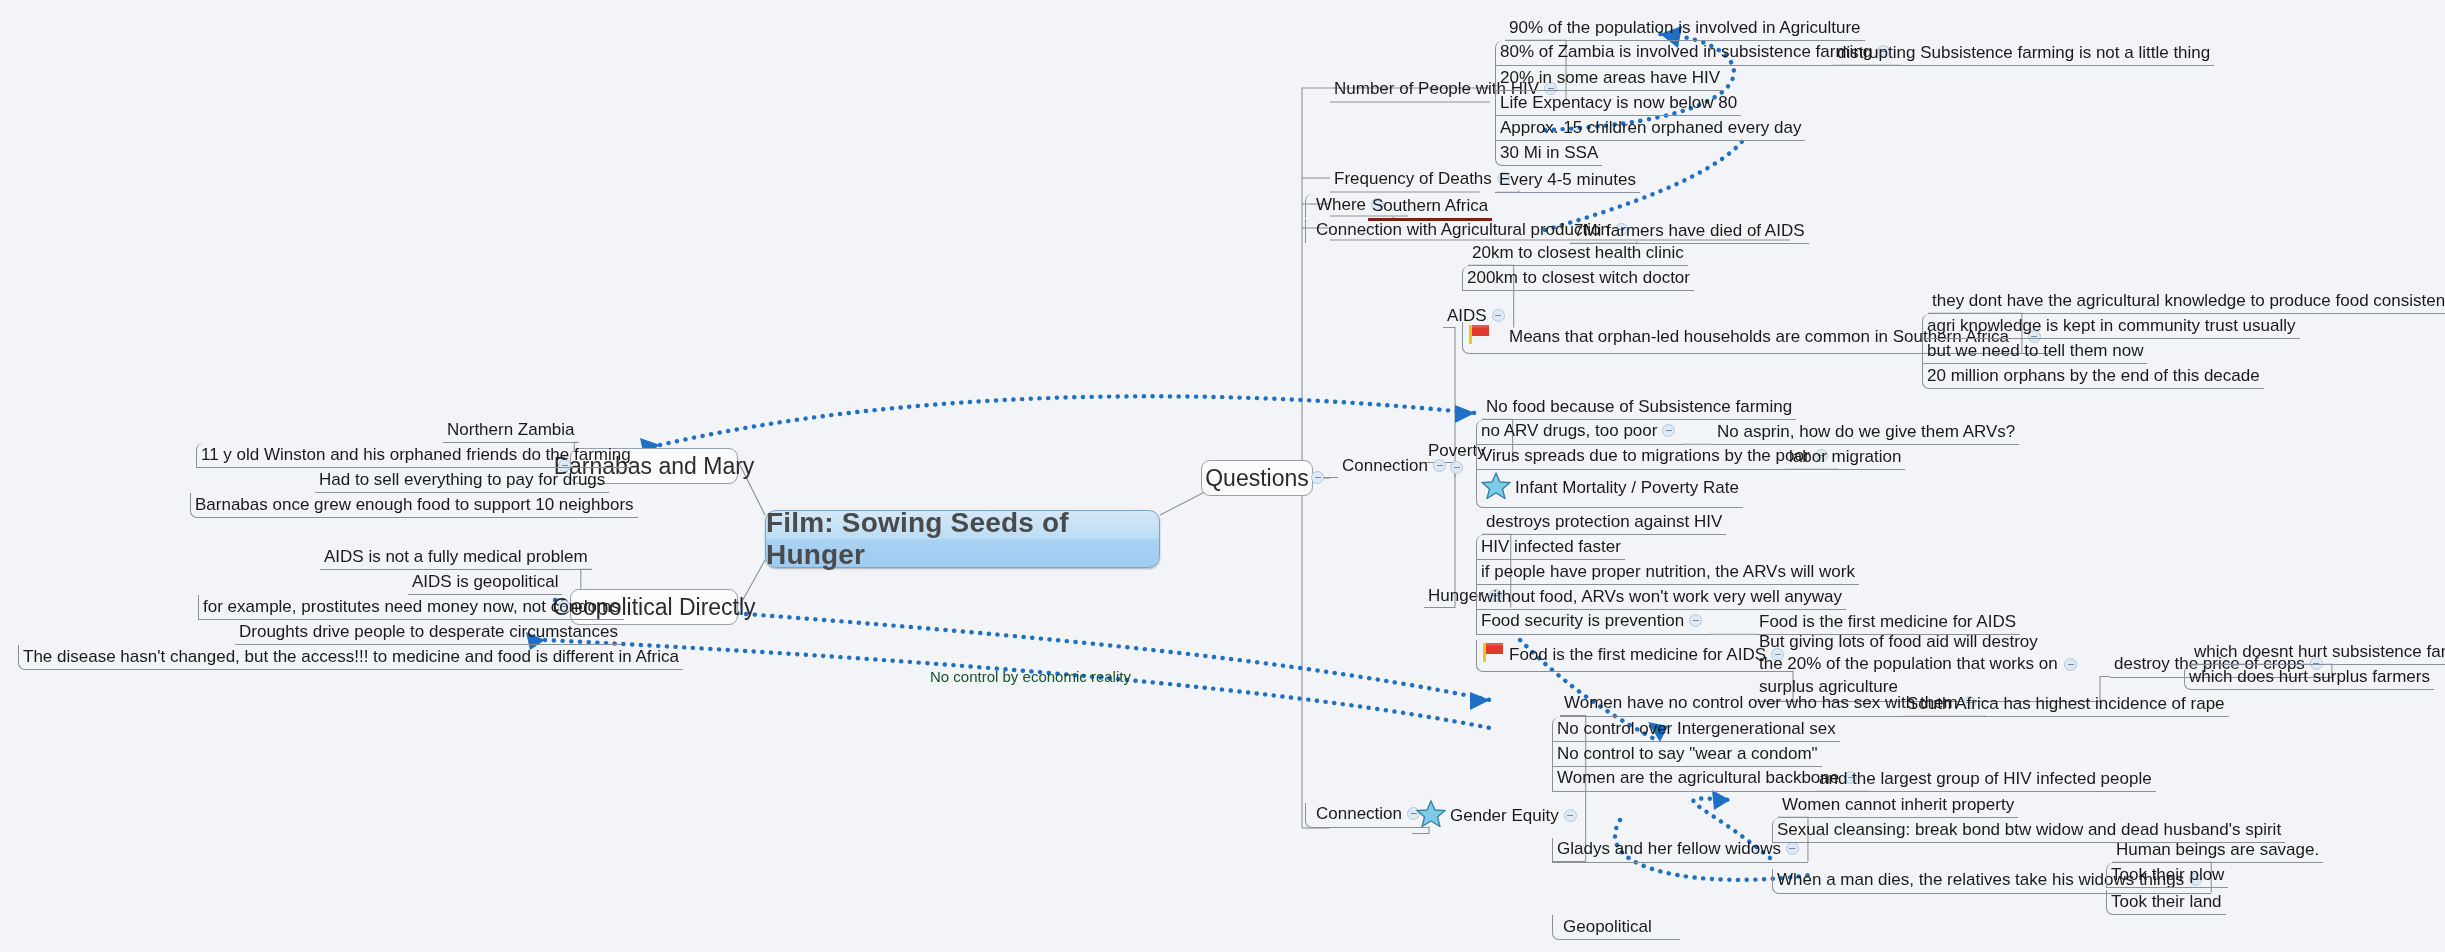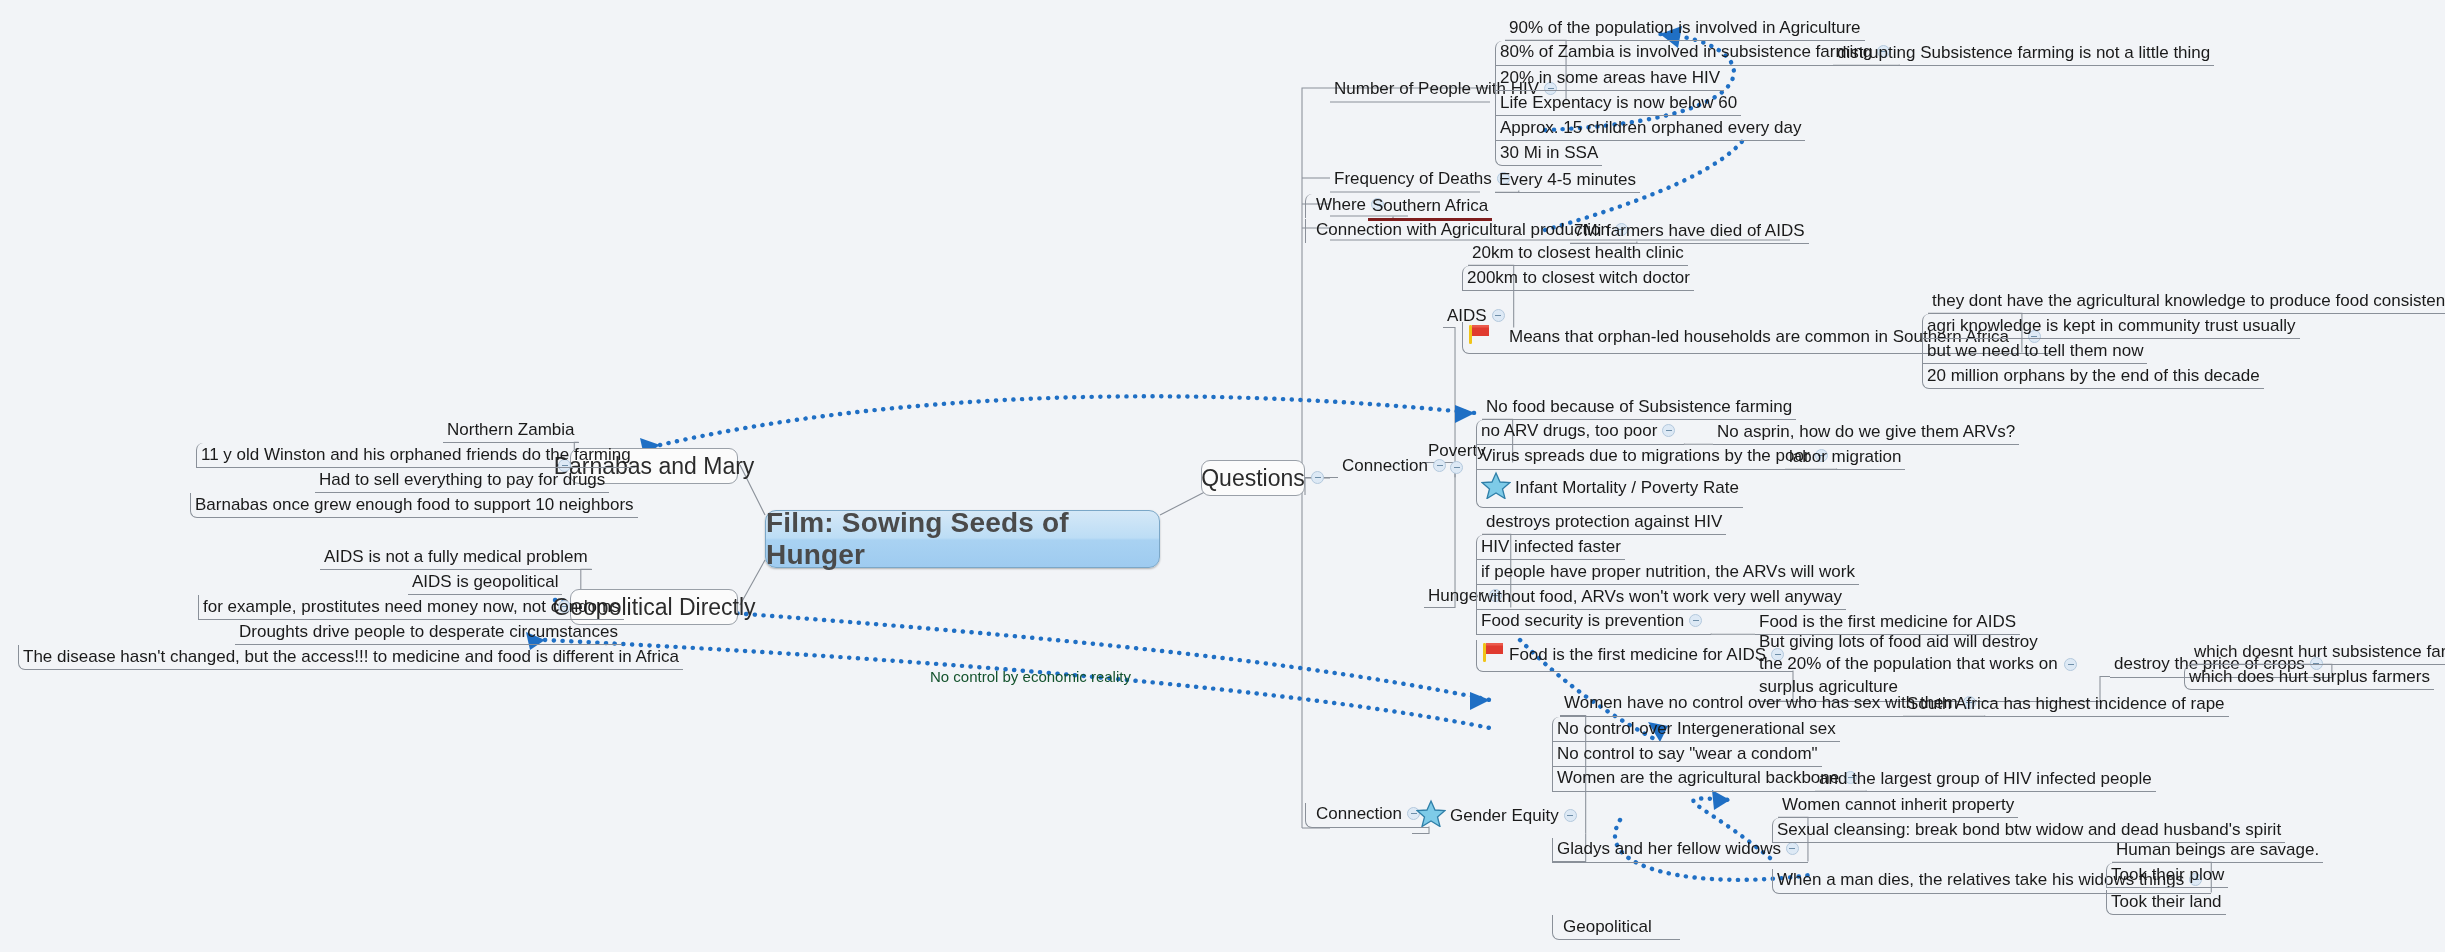--- a/index.html
+++ b/index.html
@@ -233,21 +233,21 @@
   <div class="topic" style="left:198px; top:595px; border-bottom:1px solid #8a9099; border-left:1px solid #8a9099;">
     <span class="txt">for example, prostitutes need money now, not condoms</span>
   </div>
   <div class="topic" style="left:235px; top:620px; border-bottom:1px solid #8a9099;">
     <span class="txt">Droughts drive people to desperate circumstances</span>
   </div>
   <div class="topic" style="left:18px; top:645px; border-bottom:1px solid #8a9099; border-left:1px solid #8a9099; border-bottom-left-radius:7px;">
     <span class="txt">The disease hasn't changed, but the access!!! to medicine and food is different in Africa</span>
   </div>
 
-  <div class="boxed lvl1" style="left:1201px; top:460px; width:104px; height:36px;">
+  <div class="boxed lvl1" style="left:1201px; top:460px; width:112px; height:36px;">
     <span>Questions</span>
   </div>
   <span class="minus" style="position:absolute; left:1306px; top:471px;"></span>
 
   <div class="topic row" style="left:1330px; top:78px;text-align:right;">
     <span class="txt">Number of People with HIV</span>
     <span class="minus"></span>
   </div>
   <div class="topic" style="left:1505px; top:16px; border-bottom:1px solid #8a9099;">
     <span class="txt">90% of the population is involved in Agriculture</span>
@@ -256,21 +256,21 @@
     <span class="txt">80% of Zambia is involved in subsistence farming</span>
     <span class="minus"></span>
   </div>
   <div class="topic" style="left:1833px; top:41px; border-bottom:1px solid #8a9099;">
     <span class="txt">distrupting Subsistence farming is not a little thing</span>
   </div>
   <div class="topic" style="left:1495px; top:66px; border-bottom:1px solid #8a9099; border-left:1px solid #8a9099;">
     <span class="txt">20% in some areas have HIV</span>
   </div>
   <div class="topic" style="left:1495px; top:91px; border-bottom:1px solid #8a9099; border-left:1px solid #8a9099;">
-    <span class="txt">Life Expentacy is now below 60</span>
+    <span class="txt">Life Expentacy is now below 80</span>
   </div>
   <div class="topic" style="left:1495px; top:116px; border-bottom:1px solid #8a9099; border-left:1px solid #8a9099;">
     <span class="txt">Approx. 15 children orphaned every day</span>
   </div>
   <div class="topic" style="left:1495px; top:141px; border-bottom:1px solid #8a9099; border-left:1px solid #8a9099; border-bottom-left-radius:7px;">
     <span class="txt">30 Mi in SSA</span>
   </div>
 
   <div class="topic row" style="left:1330px; top:168px;">
     <span class="txt">Frequency of Deaths</span>

